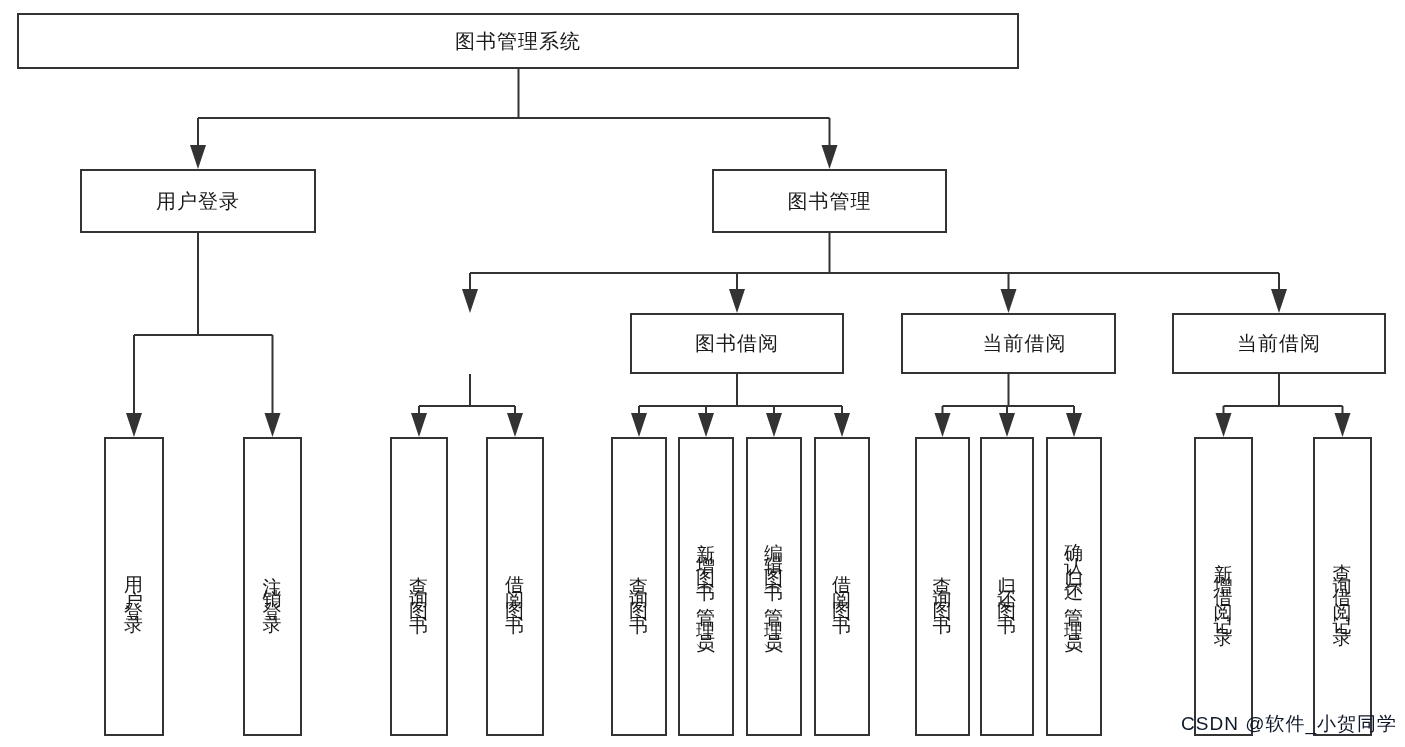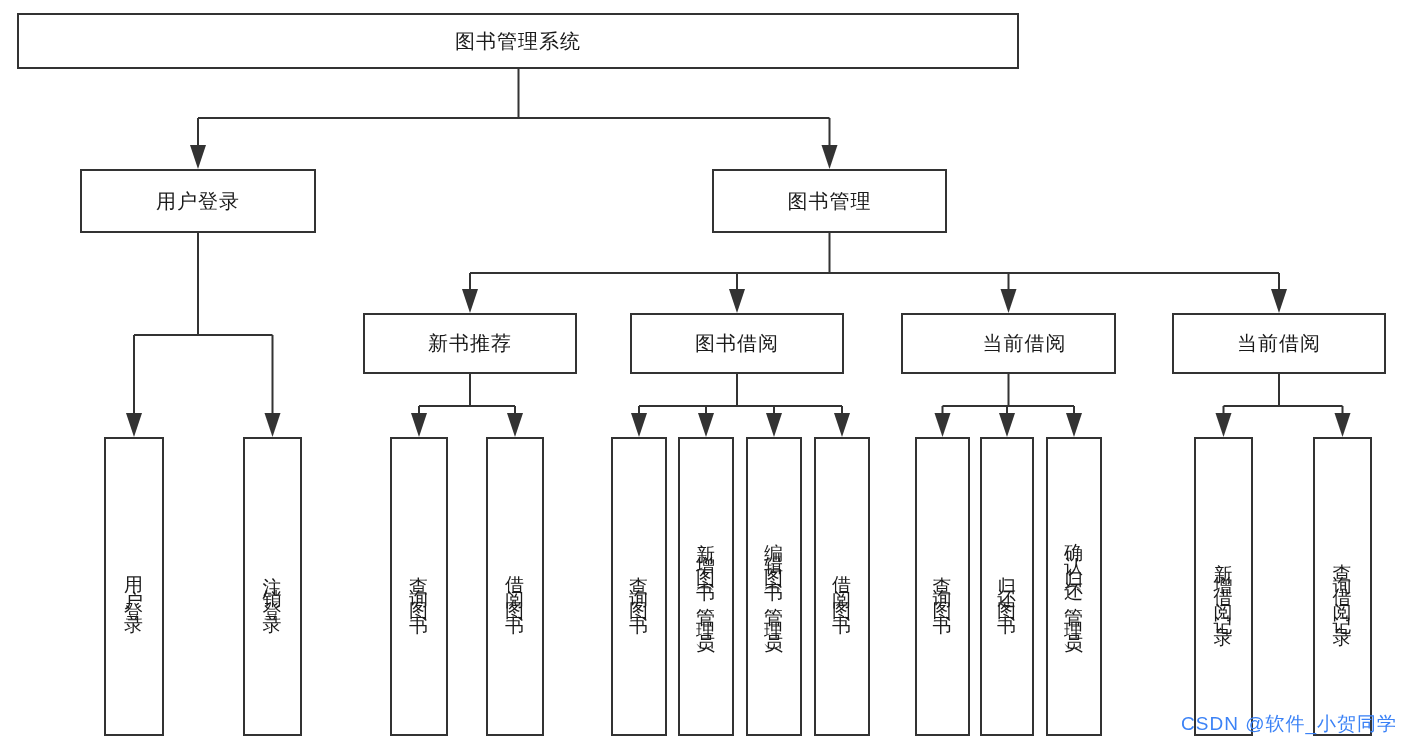--- a/index.html
+++ b/index.html
@@ -43,21 +43,21 @@
     font-size: 19px;
     letter-spacing: 13px;
     line-height: 1;
     white-space: nowrap;
   }
   #watermark {
     position: absolute;
     right: 8px;
     bottom: 10px;
     font-size: 19px;
-    color: #3b82f6;
+    color: #0f172a;
     letter-spacing: 1px;
     z-index: 3;
     white-space: nowrap;
   }
 </style>
 </head>
 <body>
 
 <div id="canvas">
 
@@ -101,23 +101,20 @@
     <span class="lbl">图书管理系统</span>
   </div>
 
   <div class="box" style="left:80px;top:169px;width:236px;height:64px;">
     <span class="lbl">用户登录</span>
   </div>
   <div class="box" style="left:712px;top:169px;width:235px;height:64px;align-items:center;">
     <span class="lbl">图书管理</span>
   </div>
 
-  <div class="box" style="left:363px;top:313px;width:214px;height:61px;">
-    <span class="lbl">新书推荐</span>
-  </div>
   <div class="box" style="left:630px;top:313px;width:214px;height:61px;">
     <span class="lbl">图书借阅</span>
   </div>
   <div class="box" style="left:901px;top:313px;width:215px;height:61px;padding-left:32px;">
     <span class="lbl">当前借阅</span>
   </div>
   <div class="box" style="left:1172px;top:313px;width:214px;height:61px;">
     <span class="lbl">当前借阅</span>
   </div>
 

